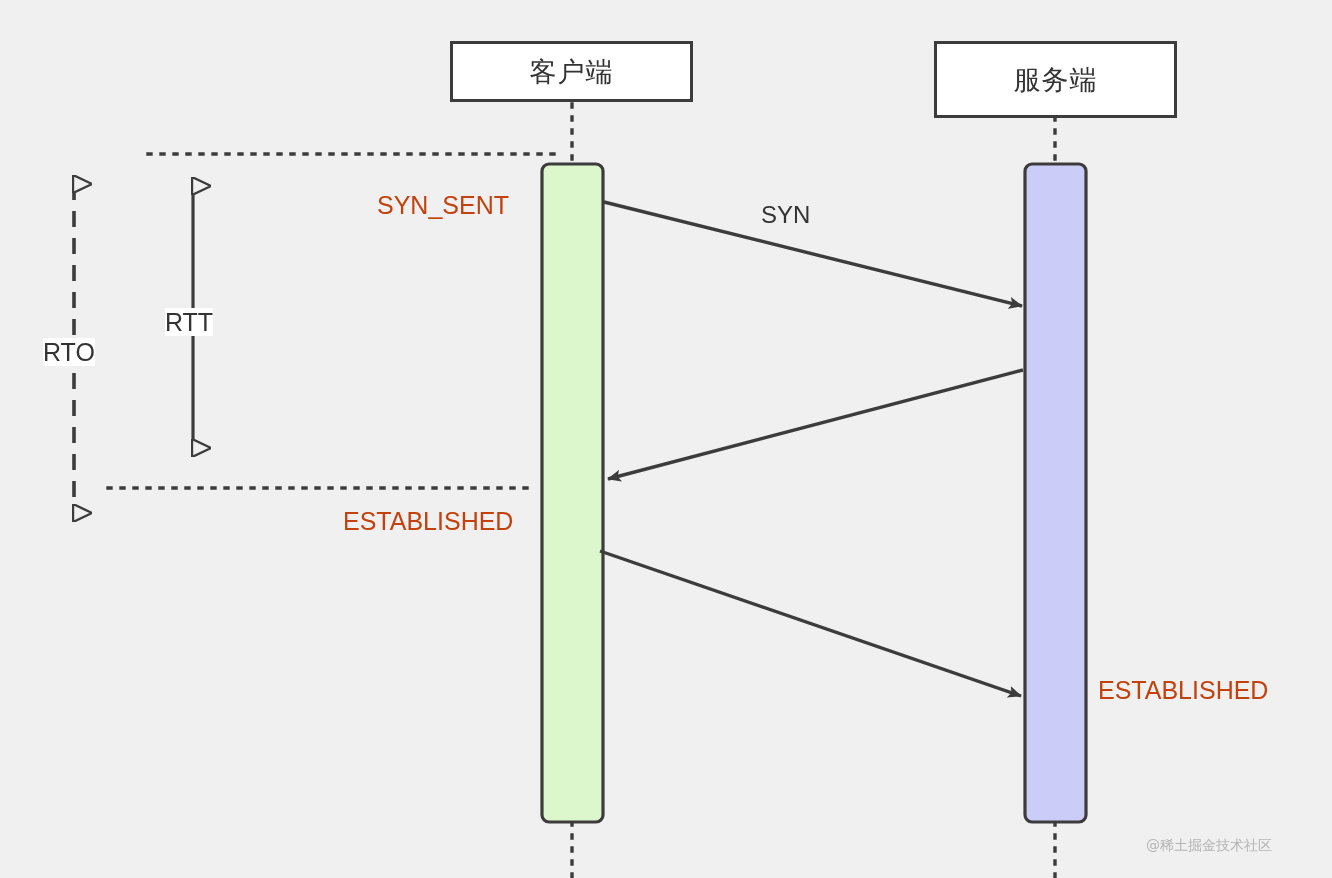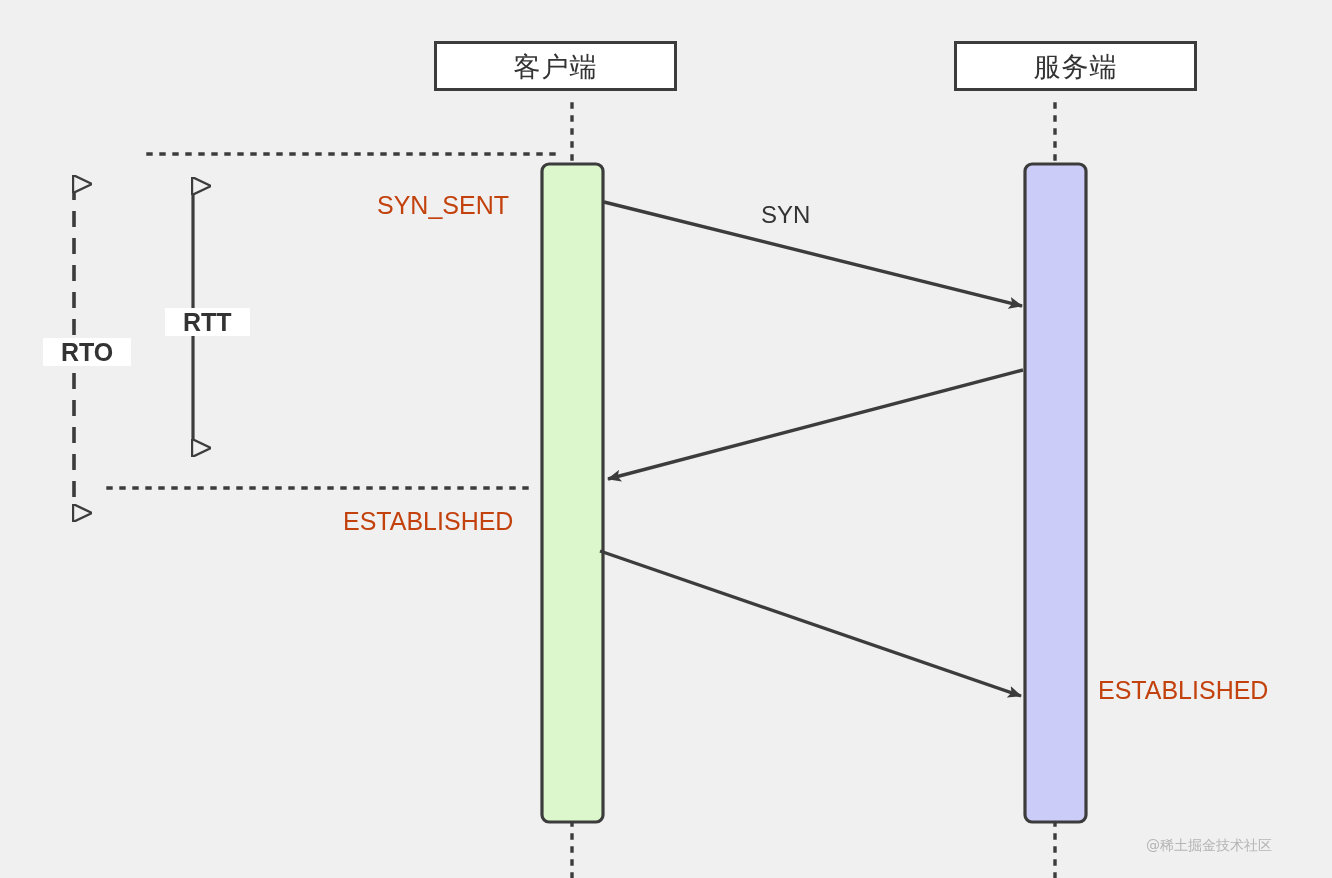--- a/index.html
+++ b/index.html
@@ -54,24 +54,23 @@
     font-size: 24px;
     color: #333333;
     white-space: nowrap;
     line-height: 1;
   }
   .measure-label {
     position: absolute;
     font-size: 25px;
     color: #333333;
     background: #ffffff;
-    padding: 1px 18px;
+    padding: 1px 0;
     white-space: nowrap;
     line-height: 1.05;
-    font-weight: bold;
   }
   .watermark {
     position: absolute;
     font-size: 14px;
     color: #b4b4b4;
     font-family: "DejaVu Sans", "Liberation Sans", sans-serif;
     white-space: nowrap;
     line-height: 1;
   }
 </style>
@@ -119,25 +118,25 @@
       <line x1="193" y1="186" x2="193" y2="448" stroke="#3c3c3c" stroke-width="3.2" marker-start="url(#hollow-up)" marker-end="url(#hollow-down)"></line>
     </g>
 
     <line x1="604" y1="202" x2="1022" y2="306" stroke="#3c3c3c" stroke-width="3.4" marker-end="url(#filled-arrow)"></line>
 
     <line x1="1023" y1="370" x2="608" y2="479" stroke="#3c3c3c" stroke-width="3.4" marker-end="url(#filled-arrow)"></line>
 
     <line x1="600" y1="551" x2="1021" y2="696" stroke="#3c3c3c" stroke-width="3.4" marker-end="url(#filled-arrow)"></line>
   </svg>
 
-  <div class="participant-box" style="left:434px; top:41px; width:243px; height:50px;">
+  <div class="participant-box" style="left:450px; top:41px; width:243px; height:61px;">
     <span class="participant-label">客户端</span>
   </div>
 
-  <div class="participant-box" style="left:954px; top:41px; width:243px; height:50px;">
+  <div class="participant-box" style="left:934px; top:41px; width:243px; height:77px;">
     <span class="participant-label">服务端</span>
   </div>
 
   <div class="state-label" style="left:377px; top:193px;">SYN_SENT</div>
 
   <div class="state-label" style="left:343px; top:509px;">ESTABLISHED</div>
 
 
   <div class="state-label" style="left:1098px; top:678px;">ESTABLISHED</div>
 

